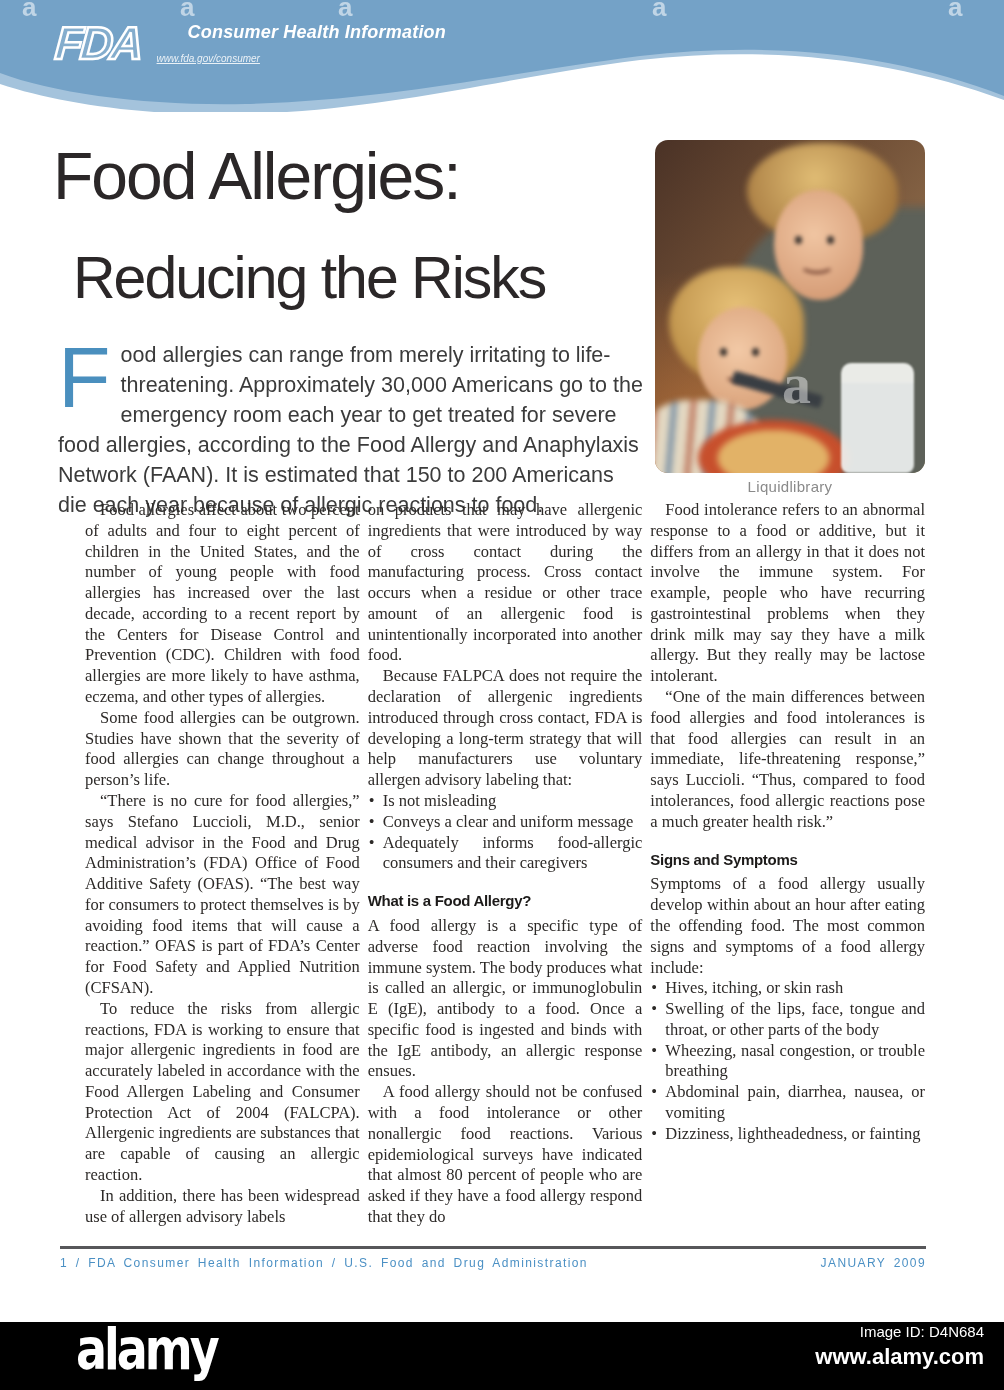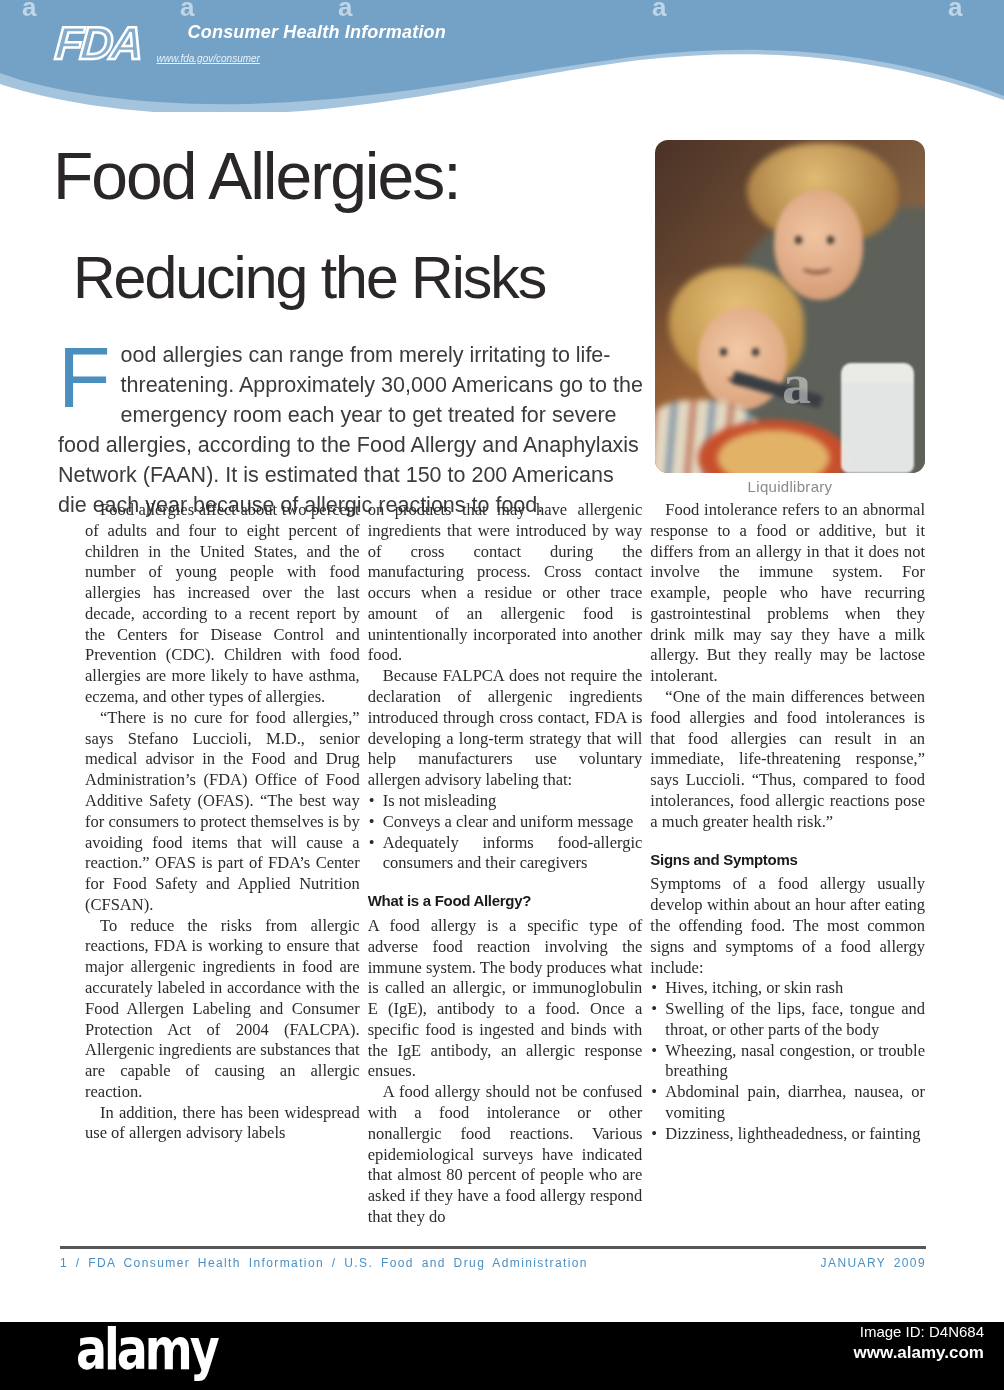--- a/index.html
+++ b/index.html
@@ -73,21 +73,21 @@
           padding-top:7px;display:flex;justify-content:space-between;
           font-size:12px;font-weight:normal;color:#4b90c4;letter-spacing:1.4px;word-spacing:3px;}
 
   
   .bar{position:absolute;left:0;bottom:0;width:1004px;height:68px;background:#000;
        display:flex;align-items:flex-start;justify-content:space-between;color:#fff;}
   .alamy-logo{margin-left:76px;font-size:46px;font-weight:bold;letter-spacing:-3px;
               font-family:"DejaVu Sans",sans-serif;transform:scaleY(1.25);transform-origin:center;}
   .bar-right{margin-right:20px;text-align:right;line-height:1.35;}
   .bar-id{font-size:15px;}
-  .bar-url{font-size:17px;font-weight:bold;}
+  .bar-url{font-size:22px;font-weight:bold;}
 </style>
 </head>
 <body>
 
 <div class="page">
 
   <div class="hdr">
     <svg width="1004" height="112" viewBox="0 0 1004 112">
       <path d="M0,0 H1004 V100 C900,62 780,44 640,60 C500,78 400,108 250,114 C150,117 60,104 0,84 Z" fill="#a4c3dc"></path>
       <path d="M0,0 H1004 V96 C900,56 780,40 640,56 C500,74 390,100 245,104 C150,106 55,94 0,73 Z" fill="#74a2c7"></path>
@@ -132,20 +132,21 @@
   <div class="credit">Liquidlibrary</div>
 
   <div class="intro">
     <span class="dropcap">F</span><span>ood allergies can range from merely irritating to life-threatening. Approximately 30,000 Americans go to the emergency room each year to get treated for severe food allergies, according to the Food Allergy and Anaphylaxis Network (FAAN). It is estimated that 150 to 200 Americans die each year because of allergic reactions to food.</span>
   </div>
 
   <div class="cols">
 
     <div class="col">
       <p class="ind">Food allergies affect about two percent of adults and four to eight percent of children in the United States, and the number of young people with food allergies has increased over the last decade, according to a recent report by the Centers for Disease Control and Prevention (CDC). Children with food allergies are more likely to have asthma, eczema, and other types of allergies.</p>
+      <p class="ind">Some food allergies can be outgrown. Studies have shown that the severity of food allergies can change throughout a person’s life.</p>
       <p class="ind">“There is no cure for food allergies,” says Stefano Luccioli, M.D., senior medical advisor in the Food and Drug Administration’s (FDA) Office of Food Additive Safety (OFAS). “The best way for consumers to protect themselves is by avoiding food items that will cause a reaction.” OFAS is part of FDA’s Center for Food Safety and Applied Nutrition (CFSAN).</p>
       <p class="ind">To reduce the risks from allergic reactions, FDA is working to ensure that major allergenic ingredients in food are accurately labeled in accordance with the Food Allergen Labeling and Consumer Protection Act of 2004 (FALCPA). Allergenic ingredients are substances that are capable of causing an allergic reaction.</p>
       <p class="ind">In addition, there has been widespread use of allergen advisory labels</p>
     </div>
 
     <div class="col">
       <p>on products that may have allergenic ingredients that were introduced by way of cross contact during the manufacturing process. Cross contact occurs when a residue or other trace amount of an allergenic food is unintentionally incorporated into another food.</p>
       <p class="ind">Because FALPCA does not require the declaration of allergenic ingredients introduced through cross contact, FDA is developing a long-term strategy that will help manufacturers use voluntary allergen advisory labeling that:</p>
       <p class="bullet">Is not misleading</p>
       <p class="bullet">Conveys a clear and uniform message</p>

